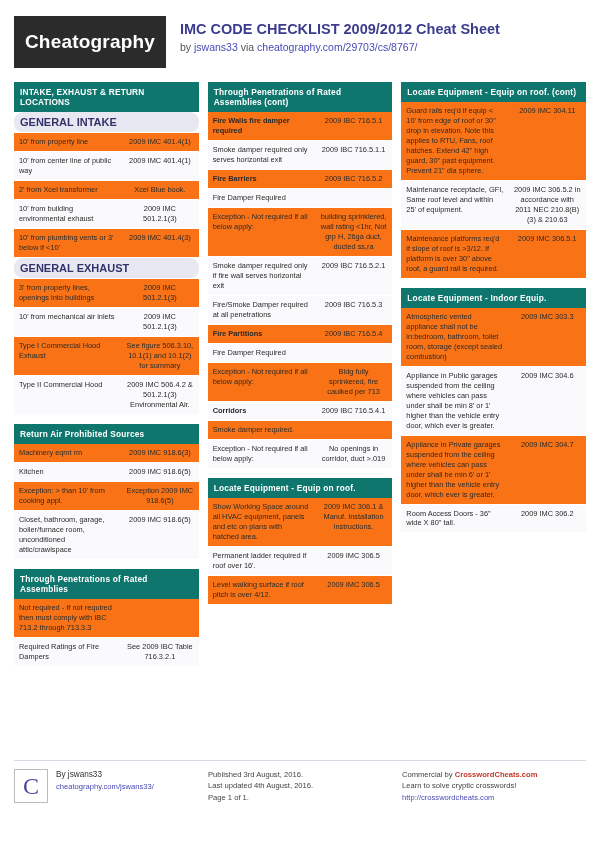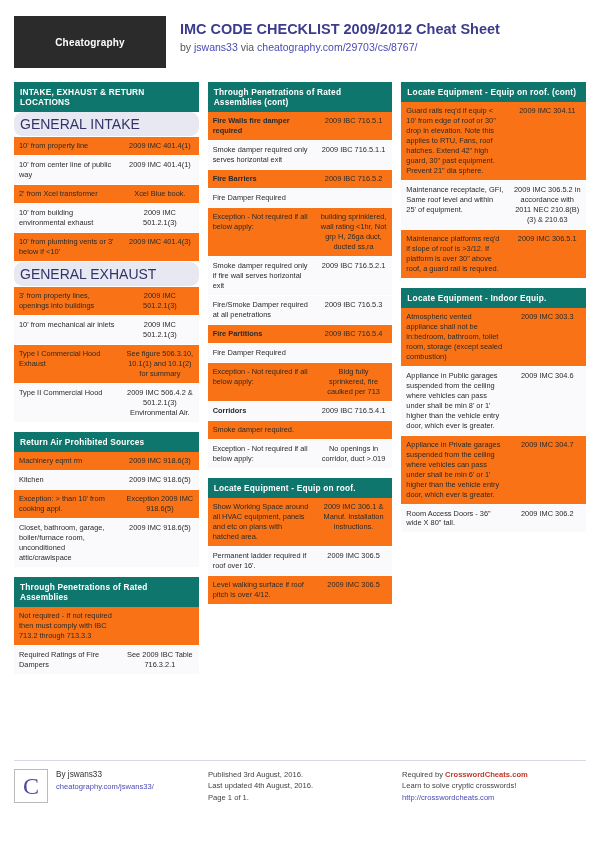--- a/index.html
+++ b/index.html
@@ -11,40 +11,40 @@
     color:#222;
   }
   .page { position:relative; width:600px; height:849px; padding:16px 14px; }
 
   
   .header { display:flex; align-items:flex-start; gap:14px; margin-bottom:14px; }
   .logo-box {
     background:#2b2b2b; color:#ffffff;
     width:152px; height:52px;
     display:flex; align-items:center; justify-content:center;
-    font-size:10px; font-weight:bold; letter-spacing:.2px;
+    font-size:19px; font-weight:bold; letter-spacing:.2px;
   }
   .header-text { padding-top:4px; }
   .header-title { color:#3b3c8e; font-size:14.5px; font-weight:bold; line-height:1.25; }
   .header-sub { color:#555; font-size:10.5px; margin-top:3px; }
   .header-sub a { color:#4a4ab5; text-decoration:none; }
 
   
   .columns { display:flex; gap:9px; align-items:flex-start; }
   .col { width:188px; }
 
   .sec-title {
     background:#0f766e; color:#fff;
     font-size:8.3px; font-weight:bold;
     padding:5px 6px; margin-bottom:0px;
     letter-spacing:.2px;
   }
   .sub-title {
     background:#e8e8f2; color:#33336b;
-    font-size:14px; font-weight:normal;
+    font-size:11px; font-weight:bold;
     padding:4px 6px;
     border-bottom:1px solid #ffffff;
     border-radius:9px;
   }
   table.kv { width:100%; border-collapse:collapse; table-layout:fixed; }
   table.kv td {
     font-size:7.4px; line-height:1.35;
     padding:4px 5px;
     vertical-align:top;
     border-bottom:1px solid #ffffff;
@@ -311,19 +311,19 @@
           <a href="#">cheatography.com/jswans33/</a>
         </div>
       </div>
     </div>
     <div class="fcol">
       <div>Published 3rd August, 2016.</div>
       <div>Last updated 4th August, 2016.</div>
       <div>Page 1 of 1.</div>
     </div>
     <div class="fcol f-spons">
-      <div><span>Required by </span><b>CrosswordCheats.com</b></div>
+      <div><span>Commercial by </span><b>CrosswordCheats.com</b></div>
       <div>Learn to solve cryptic crosswords!</div>
       <a href="#">http://crosswordcheats.com</a>
     </div>
   </div>
 
 </div>
 
 </body></html>

